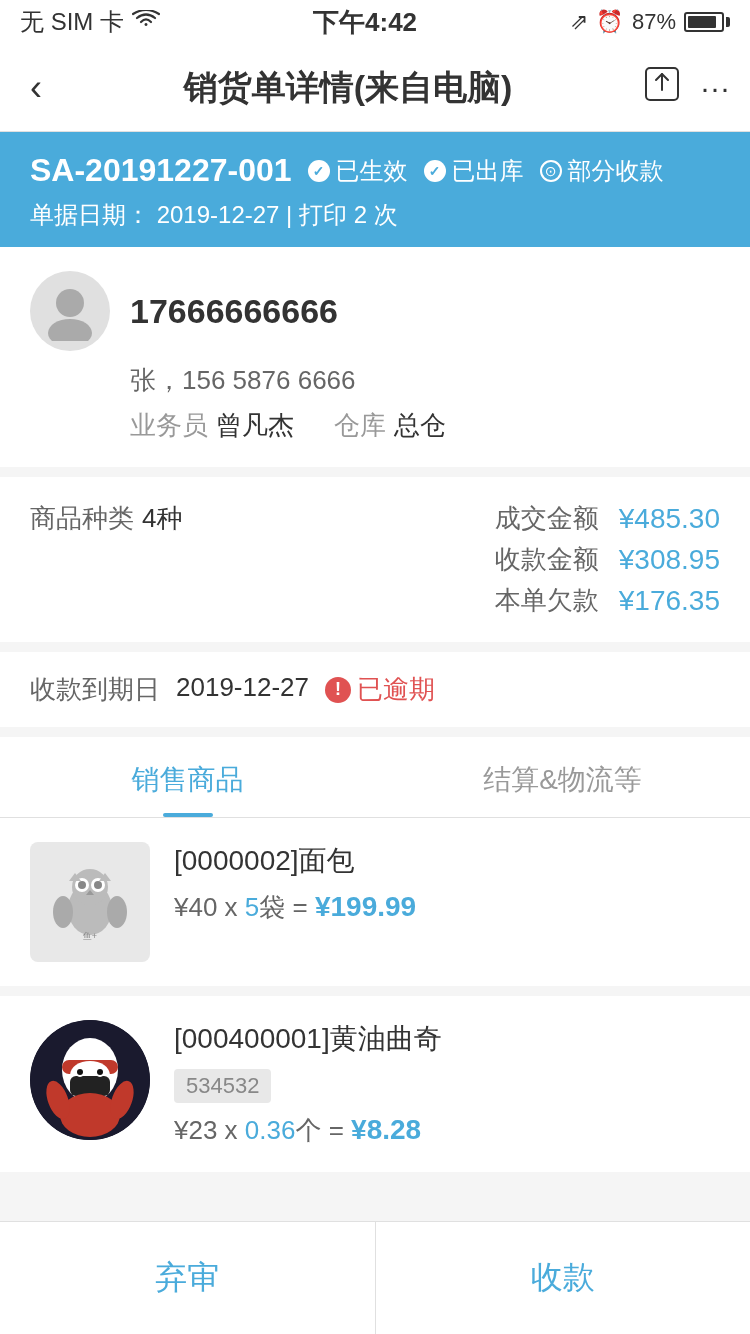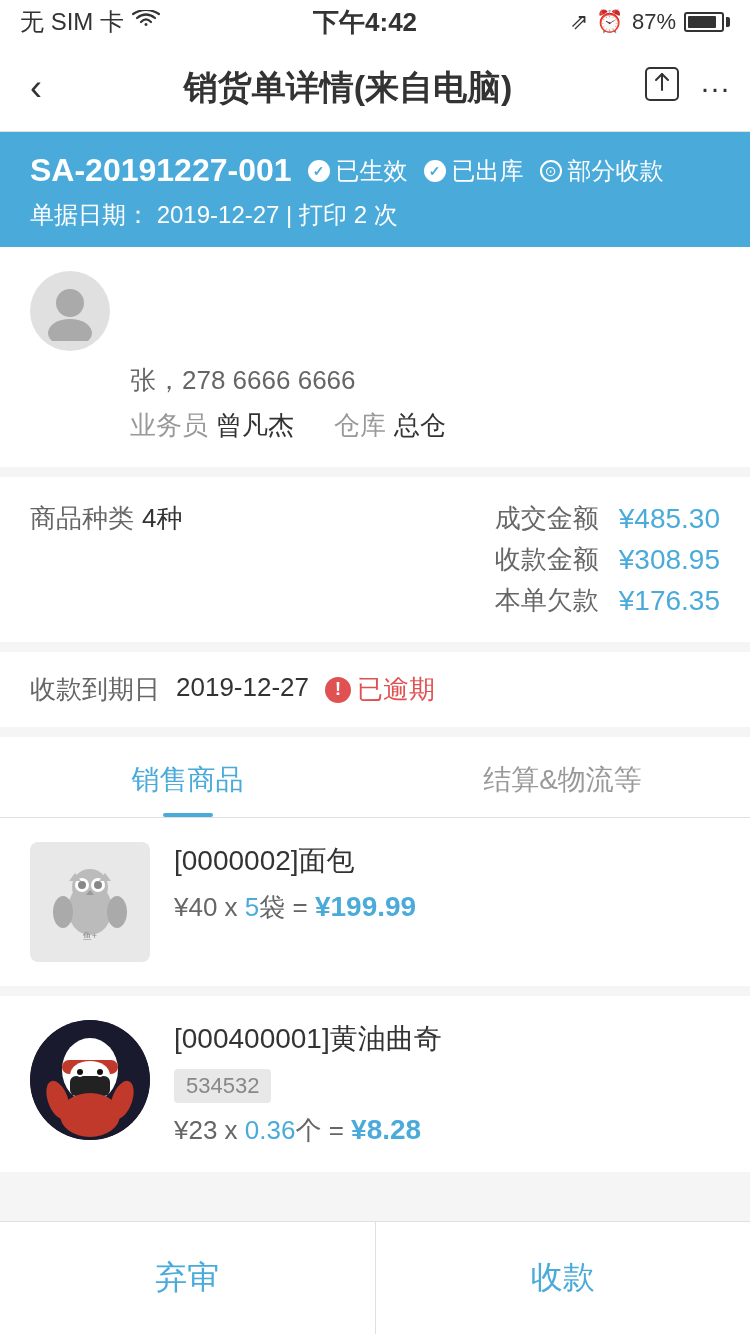--- a/index.html
+++ b/index.html
@@ -448,22 +448,23 @@
 </div>
 
 <div class="customer-section">
   <div class="customer-row">
     <div class="avatar">
       <svg width="60" height="60" viewBox="0 0 60 60">
         <circle cx="30" cy="22" r="14" fill="#aaa"></circle>
         <ellipse cx="30" cy="52" rx="22" ry="14" fill="#aaa"></ellipse>
       </svg>
     </div>
-  </div>
-  <div class="customer-detail">张，278 6666 6666</div>
+    <span class="customer-name">17666666666</span>
+  </div>
+  <div class="customer-detail">张，156 5876 6666</div>
   <div class="customer-staff-row">
     <span class="staff-label">业务员</span>
     <span class="staff-value">曾凡杰</span>
     <span class="warehouse-label">仓库</span>
     <span class="warehouse-value">总仓</span>
   </div>
 </div>
 
 <div class="stats-section">
   <div class="stats-left">

